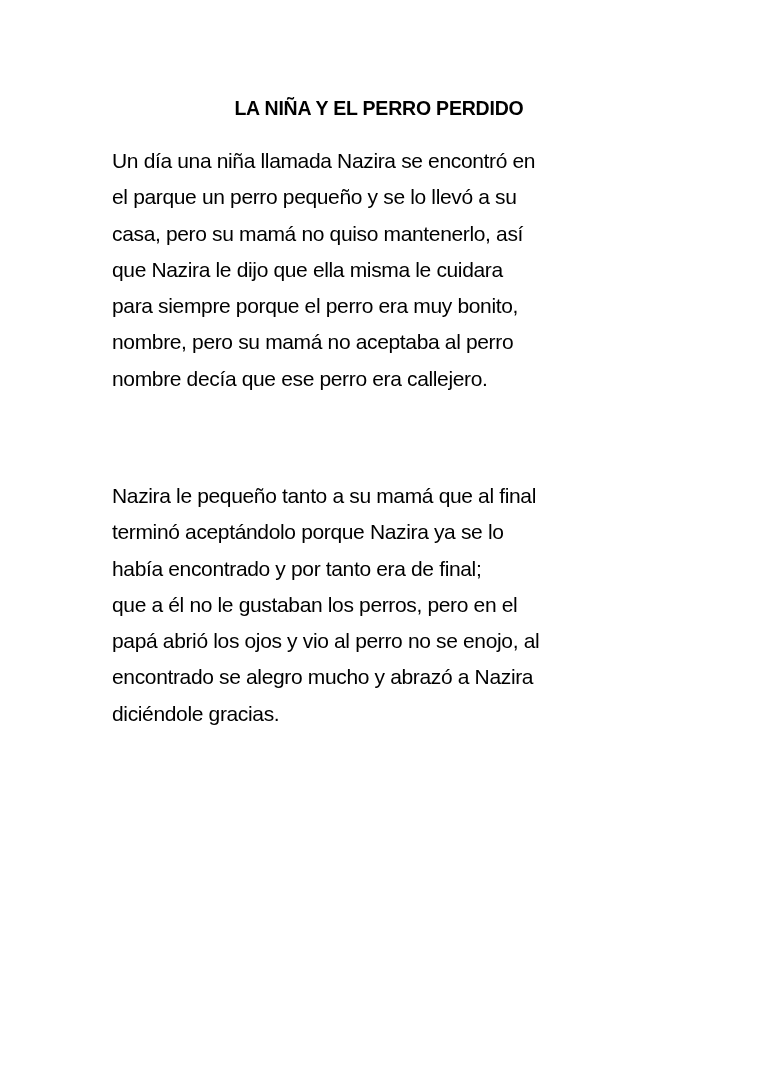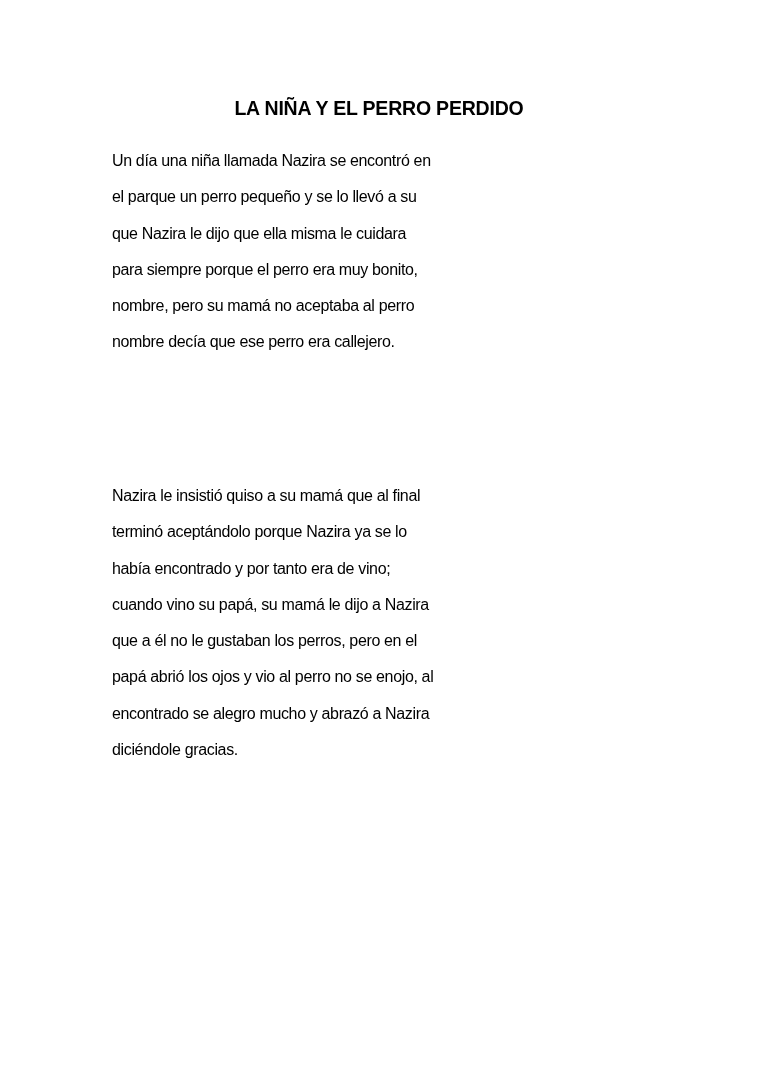--- a/index.html
+++ b/index.html
@@ -46,47 +46,47 @@
     .para {
       position: absolute;
       left: 112px;
       width: 600px;
       margin: 0;
     }
     .line {
       display: block;
       height: 36.3px;
       line-height: 36.3px;
-      font-size: 16px;
+      font-size: 21px;
       letter-spacing: -0.35px;
       white-space: nowrap;
     }
     #para-1 { top: 143px; }
     #para-2 { top: 478px; }
   </style>
 </head>
 <body>
 
 <div class="page">
 
   <h1 class="title"><span>LA NIÑA Y EL PERRO PERDIDO</span></h1>
 
   <div class="para" id="para-1">
     <span class="line">Un día una niña llamada Nazira se encontró en</span>
     <span class="line">el parque un perro pequeño y se lo llevó a su</span>
+    <span class="line">casa, pero su mamá no quiso mantenerlo, así</span>
     <span class="line">que Nazira le dijo que ella misma le cuidara</span>
     <span class="line">para siempre porque el perro era muy bonito,</span>
     <span class="line">nombre, pero su mamá no aceptaba al perro</span>
     <span class="line">nombre decía que ese perro era callejero.</span>
   </div>
 
   <div class="para" id="para-2">
-    <span class="line">Nazira le insistió quiso a su mamá que al final</span>
+    <span class="line">Nazira le pequeño tanto a su mamá que al final</span>
     <span class="line">terminó aceptándolo porque Nazira ya se lo</span>
-    <span class="line">había encontrado y por tanto era de vino;</span>
-    <span class="line">cuando vino su papá, su mamá le dijo a Nazira</span>
+    <span class="line">había encontrado y por tanto era de final;</span>
     <span class="line">que a él no le gustaban los perros, pero en el</span>
     <span class="line">papá abrió los ojos y vio al perro no se enojo, al</span>
     <span class="line">encontrado se alegro mucho y abrazó a Nazira</span>
     <span class="line">diciéndole gracias.</span>
   </div>
 
 </div>
 
 </body></html>

